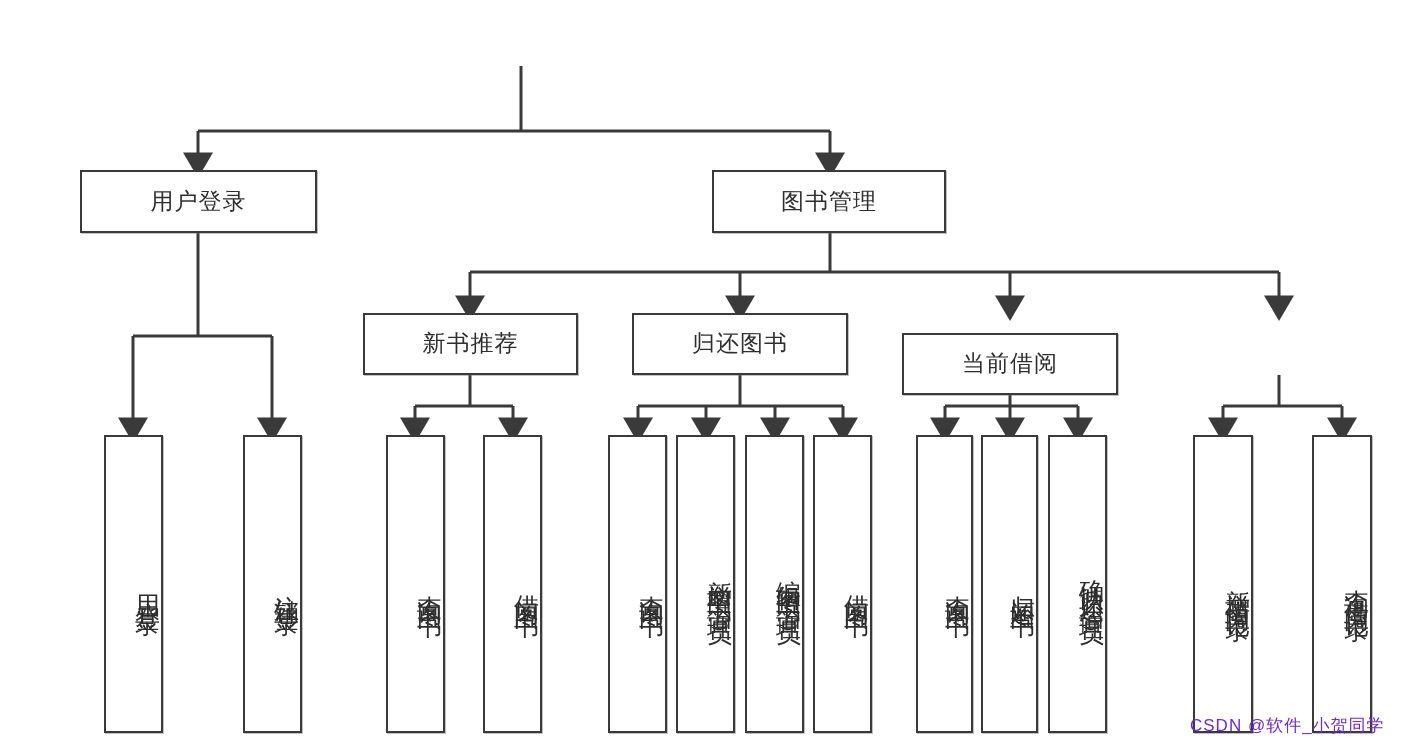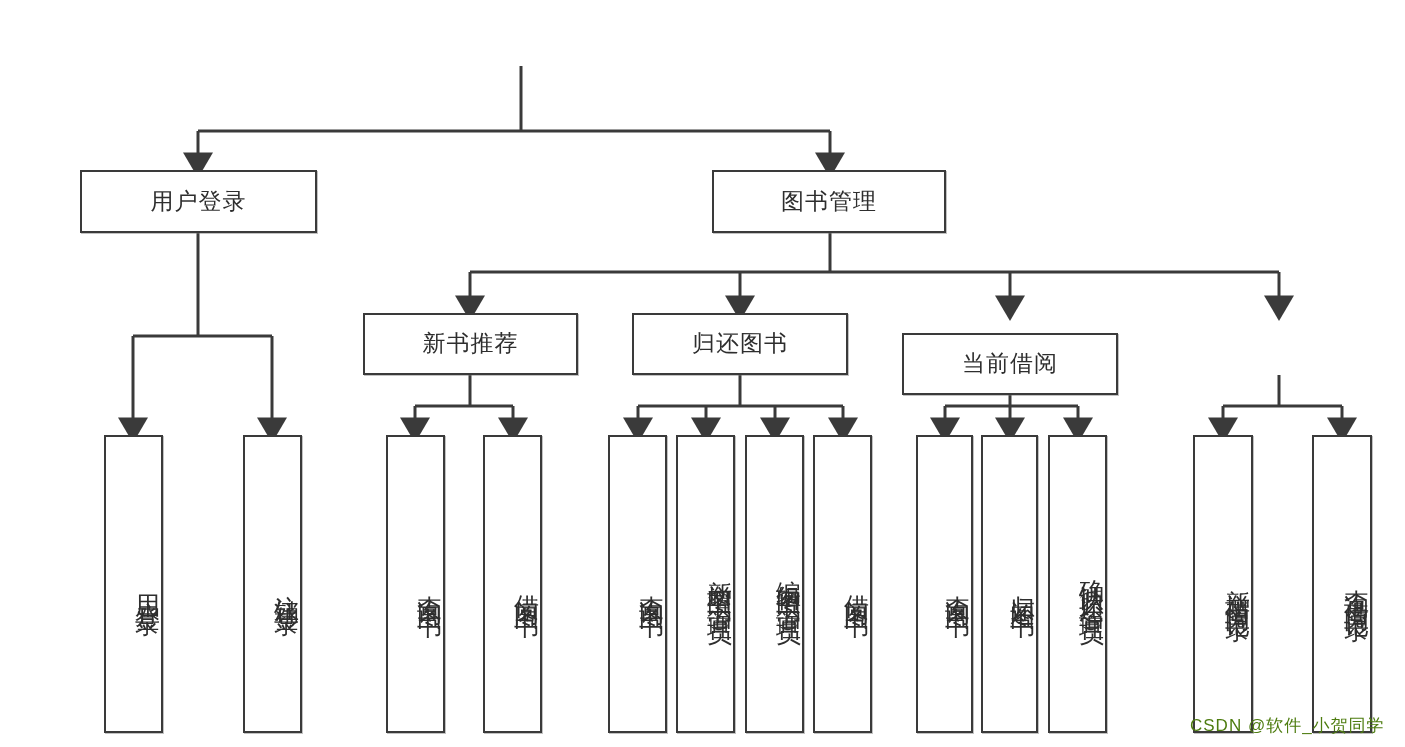--- a/index.html
+++ b/index.html
@@ -30,21 +30,21 @@
     letter-spacing:6px;
     line-height:1.05;
     padding-top:6px;
     align-items:flex-start;
     justify-content:center;
   }
   .watermark{
     position:absolute;
     left:1190px;top:714px;
     font-size:17px;
-    color:#4d7c0f;
+    color:#6d28d9;
     letter-spacing:1px;
     white-space:nowrap;
   }
 </style>
 </head>
 <body>
 
 <div id="canvas">
 
   <svg class="wires" viewBox="0 0 1405 747">

